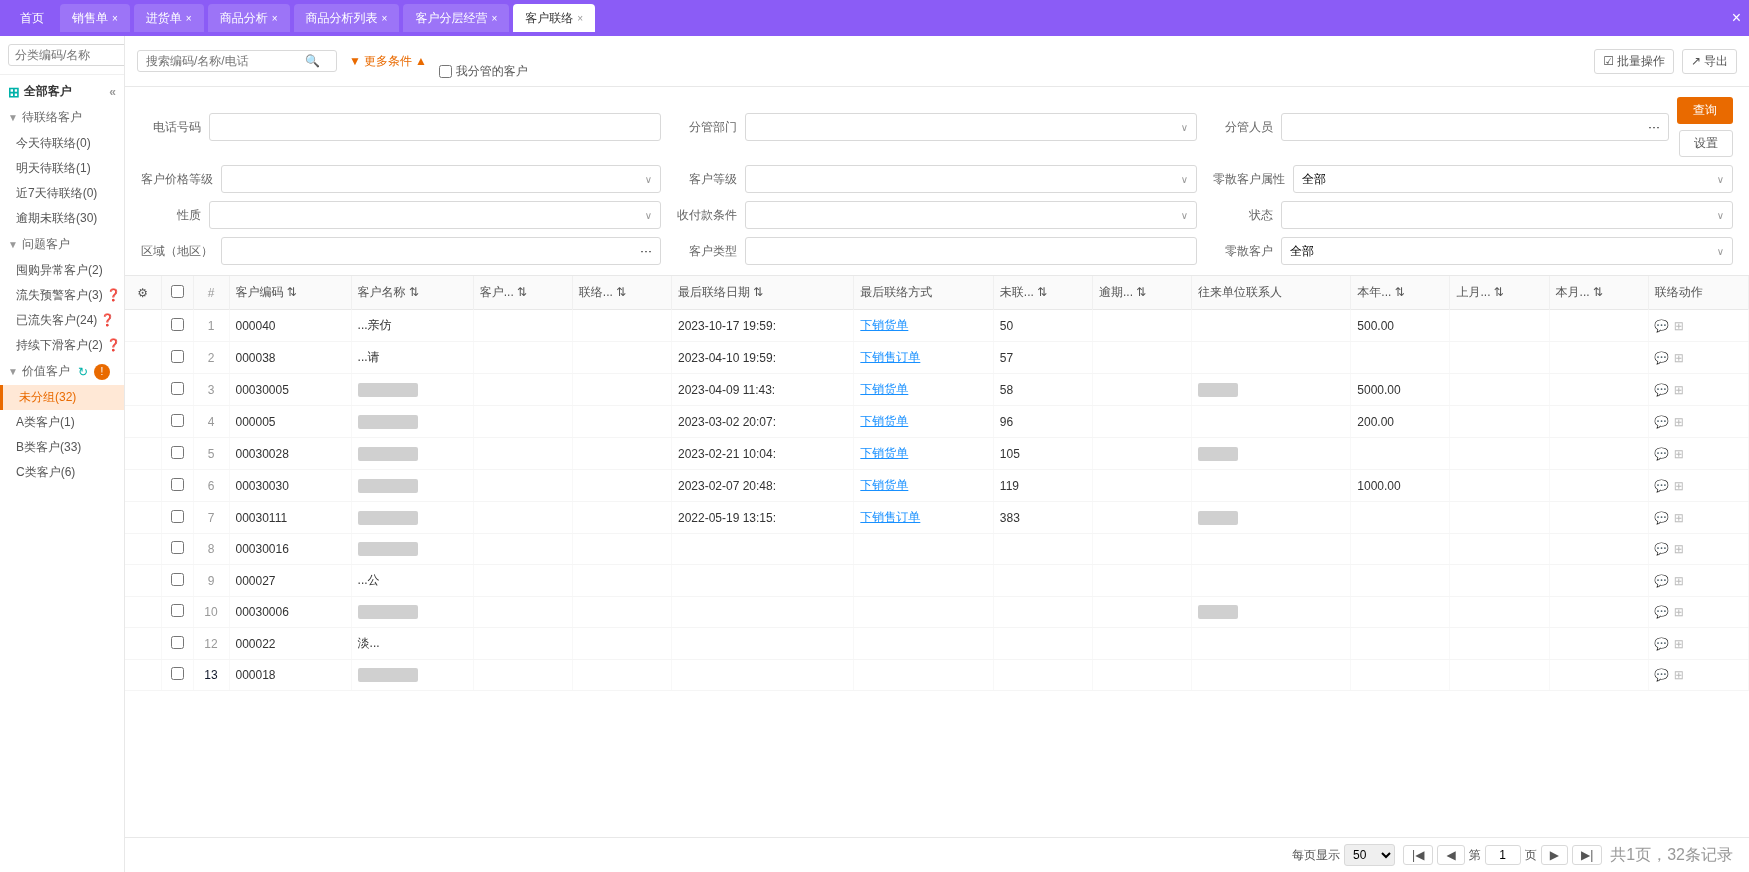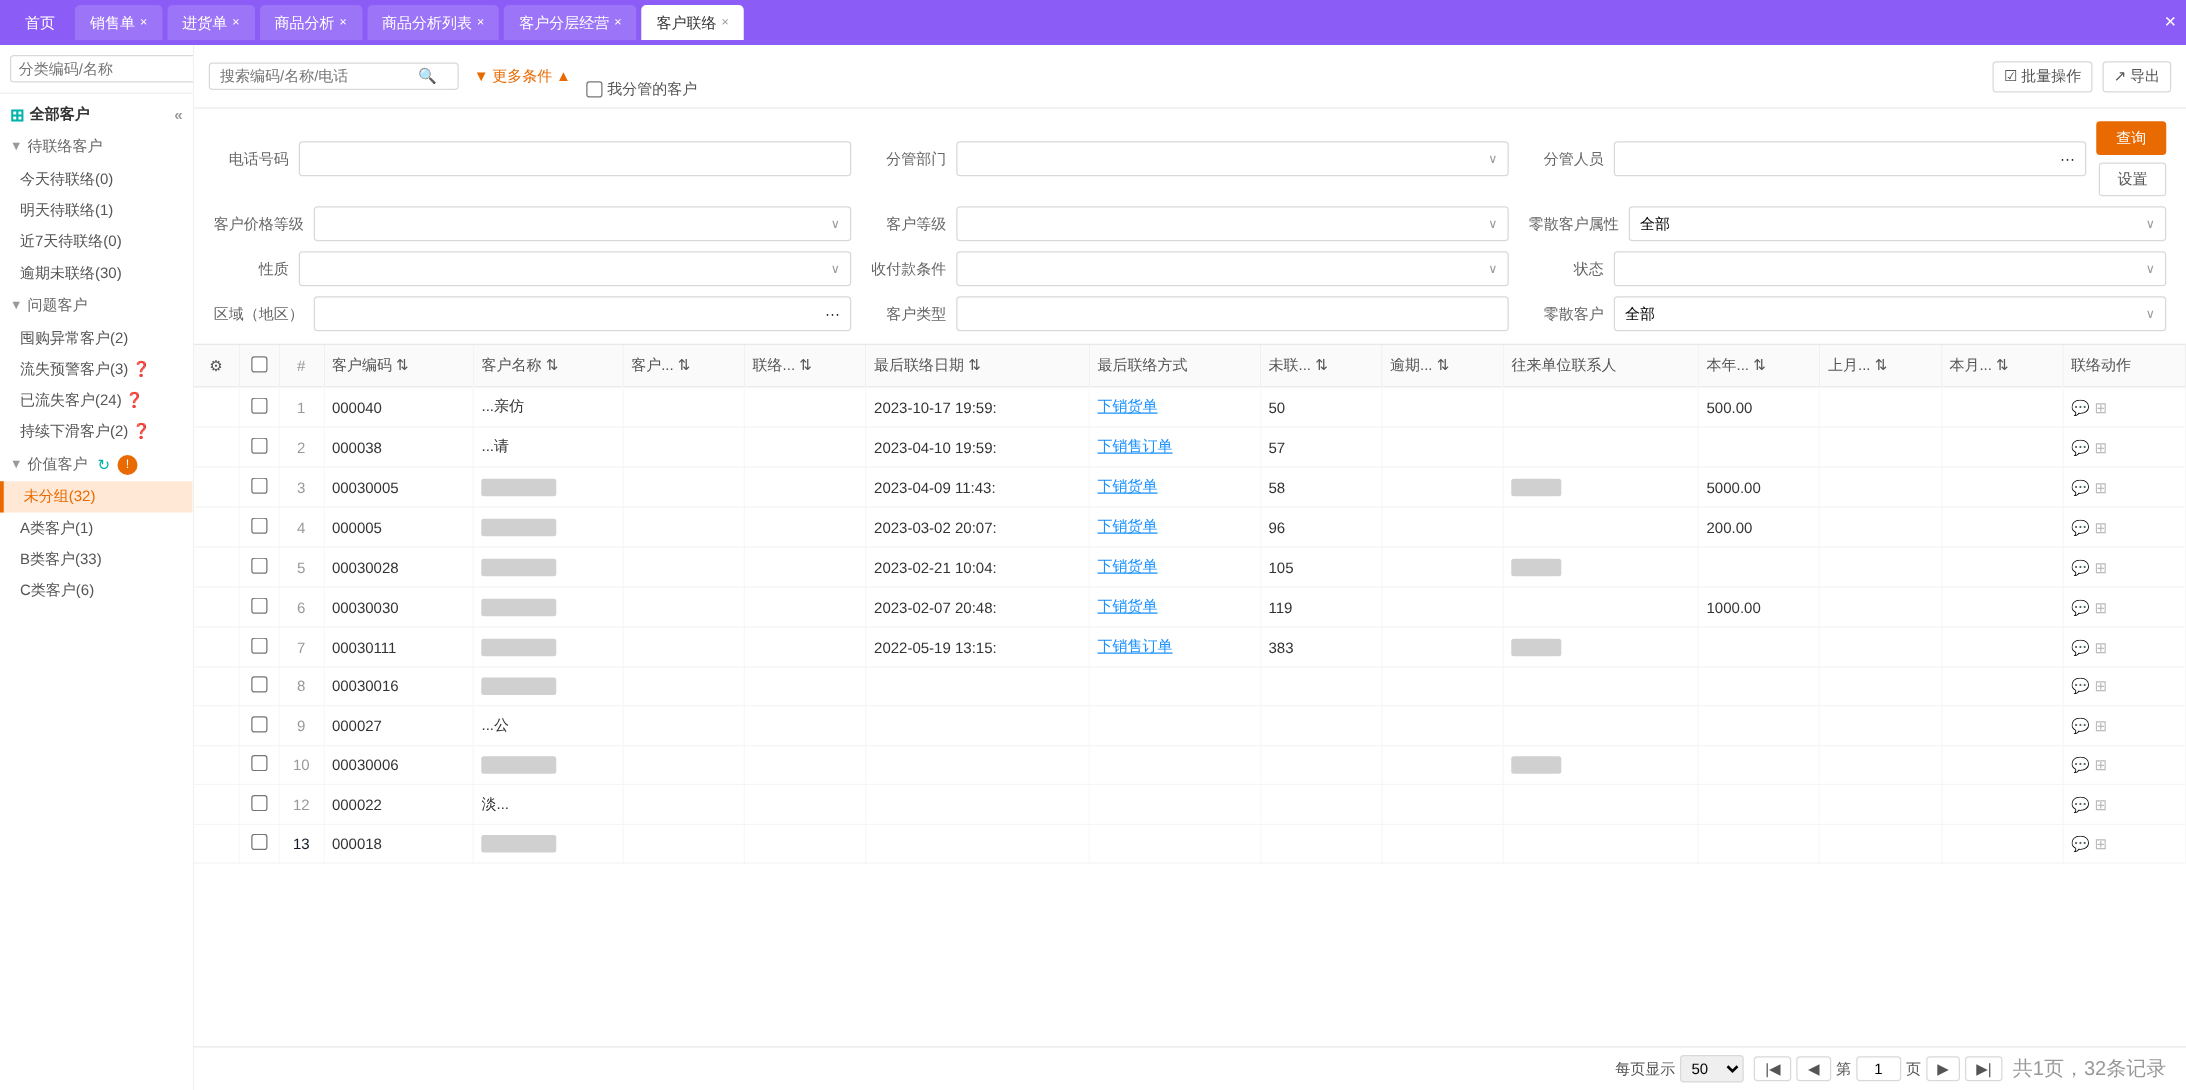--- a/index.html
+++ b/index.html
@@ -34,21 +34,21 @@
     .top-nav-close { margin-left: auto; color: #fff; cursor: pointer; font-size: 16px; }
 
     
     .main-layout {
       display: flex;
       height: calc(100vh - 36px);
     }
 
     
     .sidebar {
-      width: 155px;
+      width: 125px;
       background: #fff;
       border-right: 1px solid #e8e8e8;
       display: flex;
       flex-direction: column;
       overflow-y: auto;
       flex-shrink: 0;
     }
     .sidebar-search {
       display: flex;
       align-items: center;

